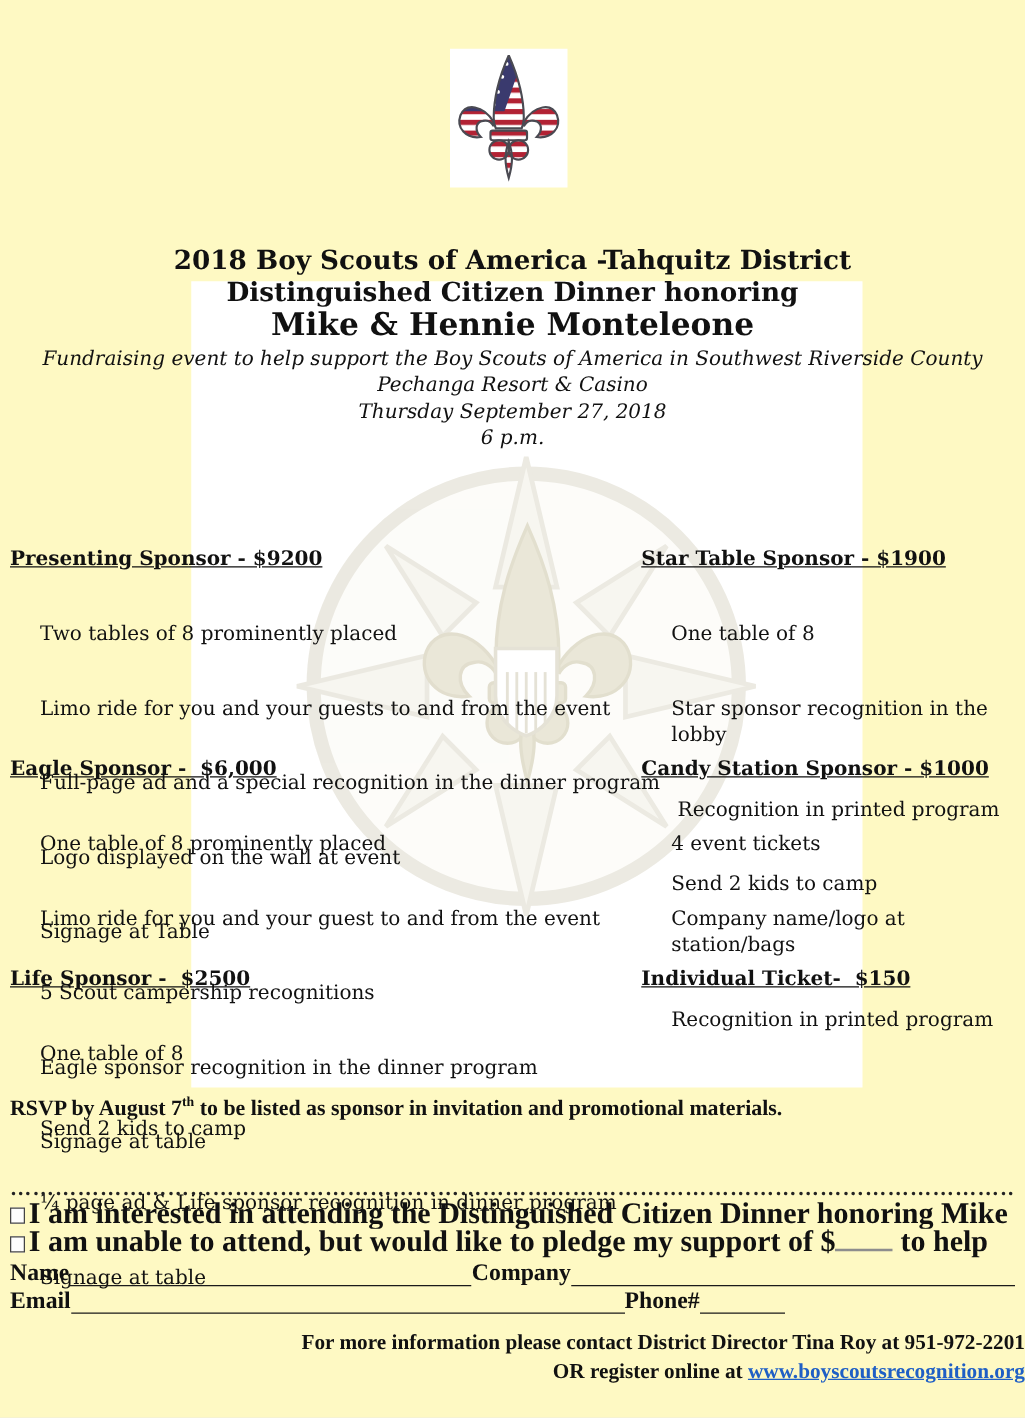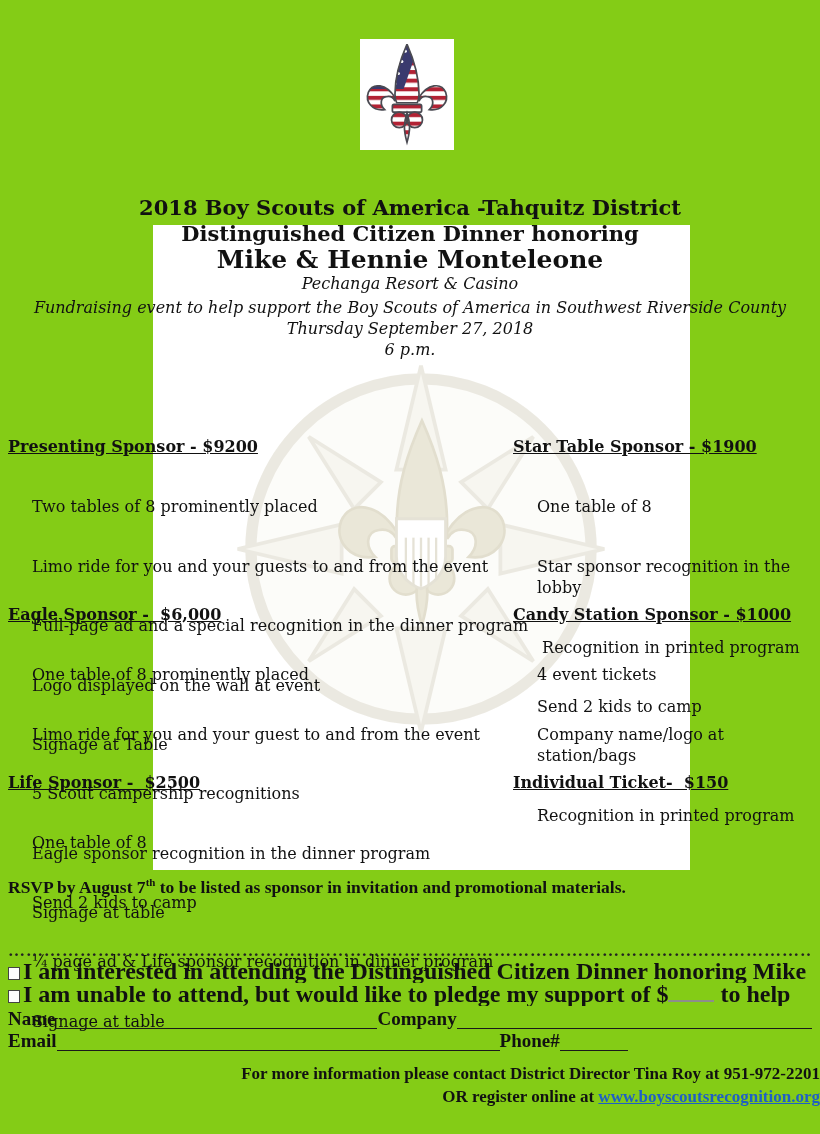--- a/index.html
+++ b/index.html
@@ -1,19 +1,19 @@
 <!DOCTYPE html>
 <html><head>
 <meta charset="utf-8">
 <style>
   html,body{margin:0;padding:0;}
   body{background:#e8e8e8;}
   .page{
     position:relative;width:820px;height:1134px;margin:0 auto;
-    background:#84cc16;overflow:hidden;color:#111;
+    background:#fef9c3;overflow:hidden;color:#111;
     font-family:"DejaVu Serif", serif;
   }
   .panel{position:absolute;left:153px;top:225px;width:537px;height:645px;background:#ffffff;}
   .logo-box{position:absolute;left:360px;top:39px;width:94px;height:111px;background:#ffffff;
     display:flex;align-items:center;justify-content:center;}
   .logo-box svg{display:block;}
   .watermark{position:absolute;left:232px;top:360px;width:378px;height:378px;}
   .header{position:absolute;left:0;top:195px;width:820px;text-align:center;}
   .t1{font-size:21px;font-weight:bold;line-height:25.5px;}
   .t3{font-size:25px;font-weight:bold;line-height:27px;}
@@ -133,22 +133,22 @@
         <circle cx="59" cy="88" r="9"></circle>
         <path d="M50,80 C46,92 46,100 50,114 C54,100 54,92 50,80 Z"></path>
       </g>
     </svg>
   </div>
 
   <div class="header">
     <div class="t1">2018 Boy Scouts of America -Tahquitz District</div>
     <div class="t1">Distinguished Citizen Dinner honoring</div>
     <div class="t3">Mike &amp; Hennie Monteleone</div>
+    <div class="it first">Fundraising event to help support the Boy Scouts of America in Southwest Riverside County</div>
     <div class="it">Pechanga Resort &amp; Casino</div>
-    <div class="it first">Fundraising event to help support the Boy Scouts of America in Southwest Riverside County</div>
     <div class="it">Thursday September 27, 2018</div>
     <div class="it">6 p.m.</div>
   </div>
 
   <div class="sec" id="sec-l0">
     <h2>Presenting Sponsor - $9200</h2>
     <div class="line">Two tables of 8 prominently placed</div>
     <div class="line">Limo ride for you and your guests to and from the event</div>
     <div class="line">Full-page ad and a special recognition in the dinner program</div>
     <div class="line">Logo displayed on the wall at event</div>

